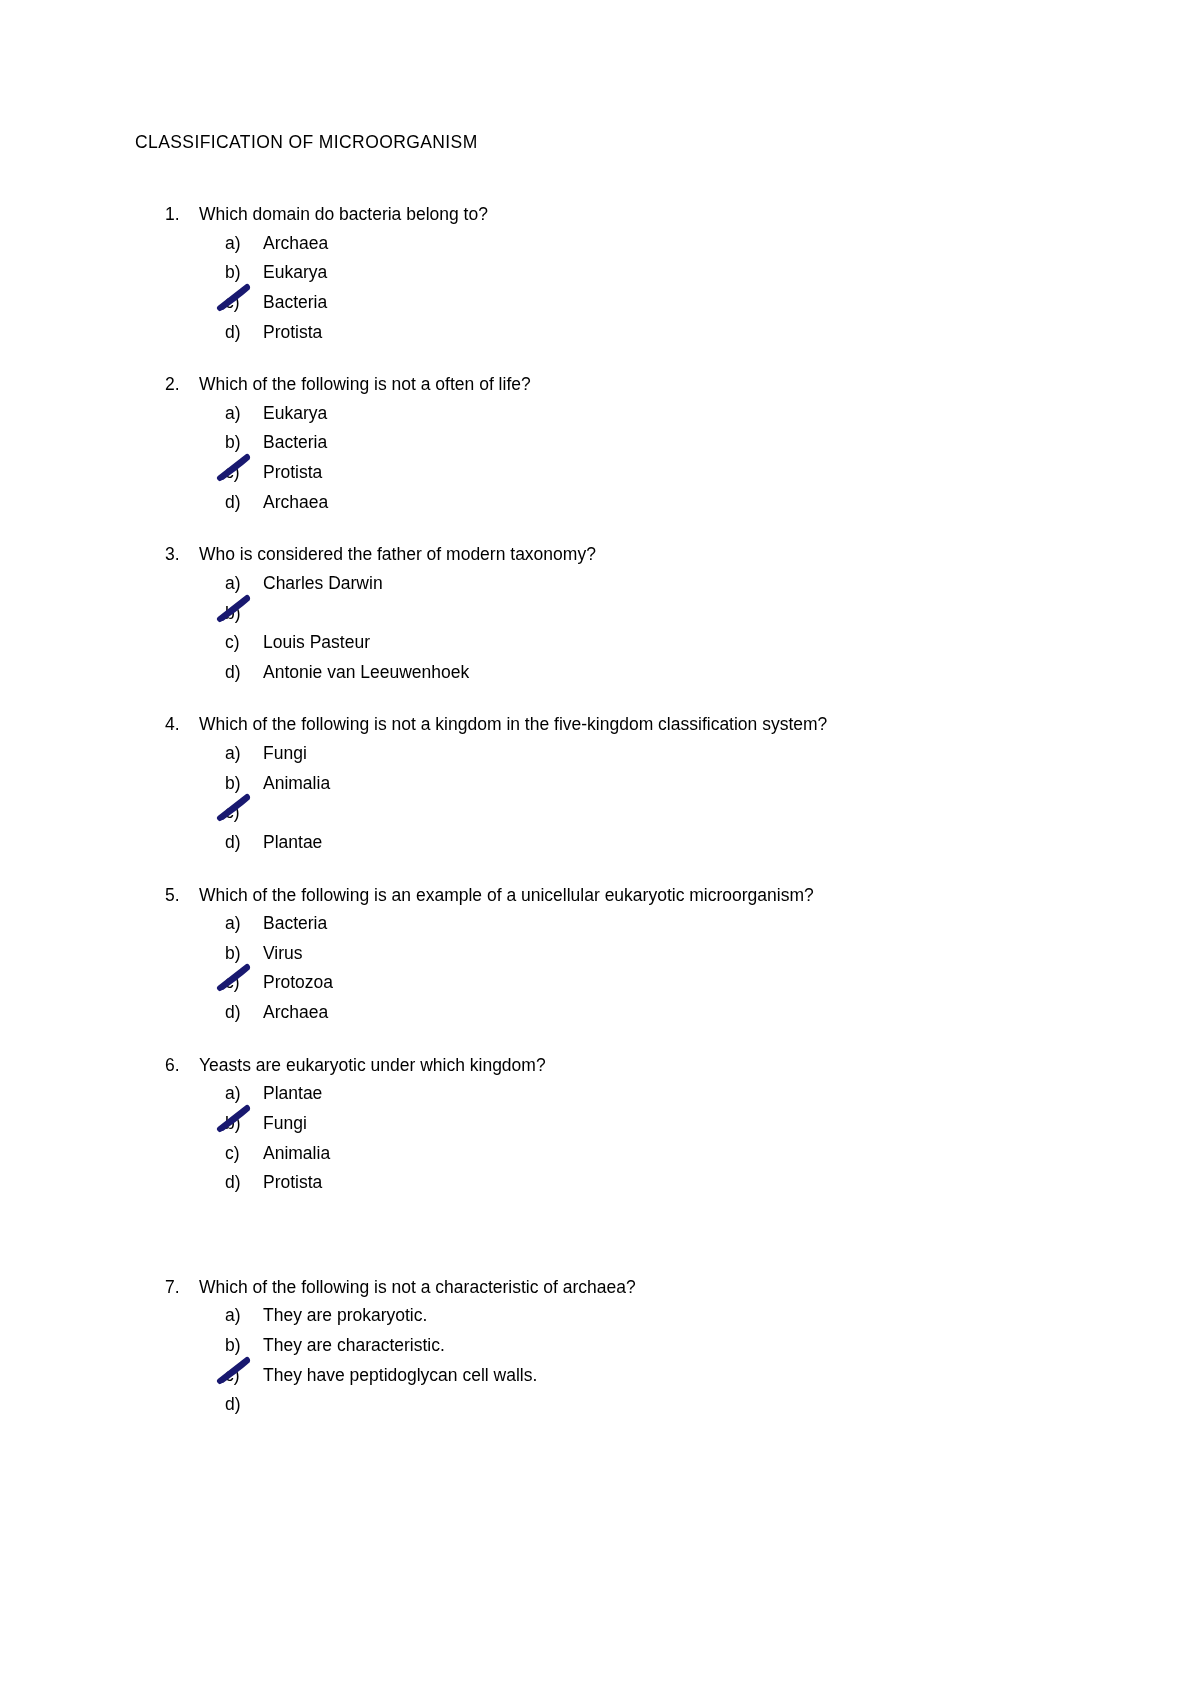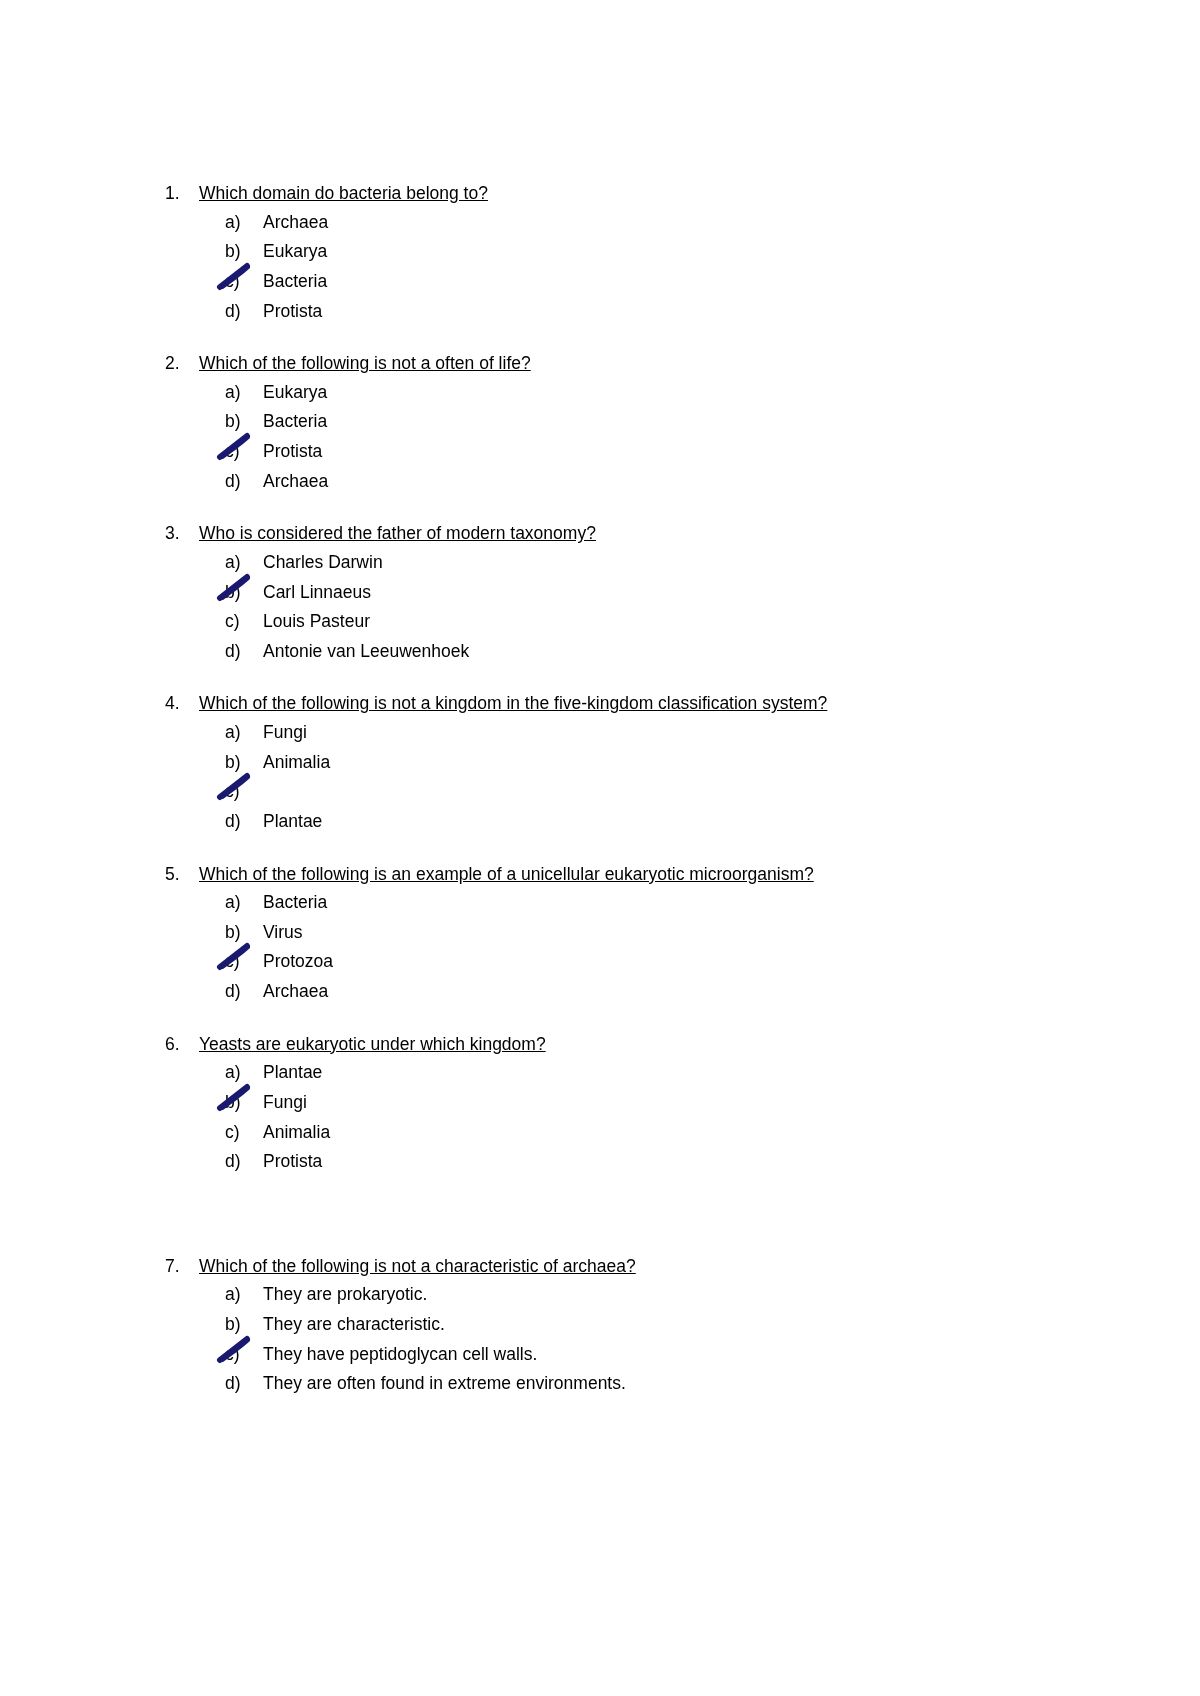--- a/index.html
+++ b/index.html
@@ -54,21 +54,20 @@
   }
   .q-number {
     width: 34px;
     flex: 0 0 34px;
     text-align: left;
     font-size: 17.5px;
   }
   .q-text {
     flex: 1 1 auto;
     white-space: nowrap;
-    text-decoration: underline;
   }
 
   .options {
     margin: 0;
     padding: 0;
     list-style: none;
   }
   .option-row {
     display: flex;
     align-items: baseline;
@@ -108,20 +107,21 @@
 
   .gap-large {
     height: 52px;
   }
 </style>
 </head>
 <body>
 
 <div class="page">
 
+  <div class="doc-title">CLASSIFICATION OF MICROORGANISM</div>
 
   <div class="questions">
       <div class="question-block">
         <div class="question-line">
           <span class="q-number">1.</span>
           <span class="q-text">Which domain do bacteria belong to?</span>
         </div>
         <ul class="options">
           <li class="option-row">
             <span class="opt-label">a)</span>
@@ -185,21 +185,20 @@
             <span class="opt-label">a)</span>
             <span class="opt-text">Charles Darwin</span>
           </li>
           <li class="option-row">
             <span class="opt-label">b)<span class="pen-mark">
                 <svg viewBox="0 0 40 32">
                   <path d="M3 27 L30 6" stroke="#191970" stroke-width="6" stroke-linecap="round" fill="none"></path>
                   <path d="M2 28 C8 24, 16 17, 26 8 L31 4 L33 8 C24 16, 13 24, 6 29 Z" fill="#191970"></path>
                 </svg>
               </span></span>
-            <span class="opt-text">Carl Linnaeus</span>
           </li>
           <li class="option-row">
             <span class="opt-label">c)</span>
             <span class="opt-text">Louis Pasteur</span>
           </li>
           <li class="option-row">
             <span class="opt-label">d)</span>
             <span class="opt-text">Antonie van Leeuwenhoek</span>
           </li>
         </ul>
@@ -309,19 +308,18 @@
             <span class="opt-label">c)<span class="pen-mark">
                 <svg viewBox="0 0 40 32">
                   <path d="M3 27 L30 6" stroke="#191970" stroke-width="6" stroke-linecap="round" fill="none"></path>
                   <path d="M2 28 C8 24, 16 17, 26 8 L31 4 L33 8 C24 16, 13 24, 6 29 Z" fill="#191970"></path>
                 </svg>
               </span></span>
             <span class="opt-text">They have peptidoglycan cell walls.</span>
           </li>
           <li class="option-row">
             <span class="opt-label">d)</span>
-            <span class="opt-text">They are often found in extreme environments.</span>
           </li>
         </ul>
       </div>
     </div>
 
 </div>
 
 </body></html>

